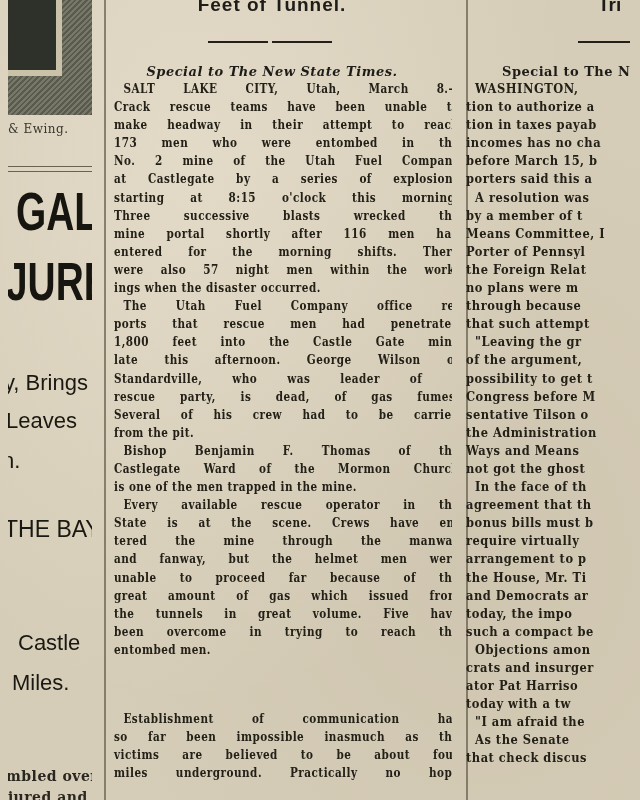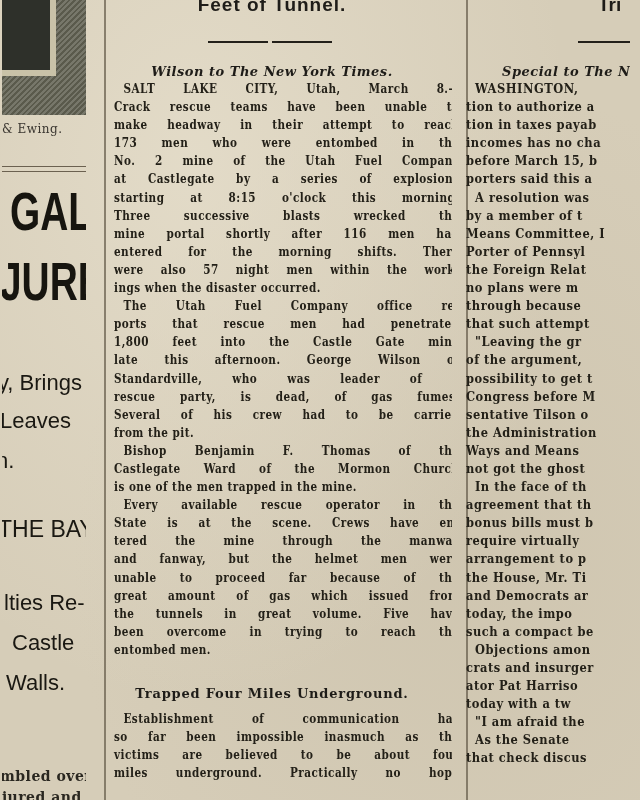--- a/index.html
+++ b/index.html
@@ -9,21 +9,21 @@
     background-image:
       radial-gradient(ellipse at 30% 20%, rgba(235,228,210,0.6), transparent 60%),
       radial-gradient(ellipse at 75% 70%, rgba(200,190,168,0.5), transparent 60%);
     font-family:"DejaVu Serif", serif;
     color:#1e1c18;
   }
   .col { position:absolute; top:0; height:800px; overflow:hidden; }
   .rule-v { position:absolute; top:0; width:2px; height:800px; background:#6b6150; opacity:0.75; }
 
   
-  #left { left:2px; width:84px;text-decoration:underline; }
+  #left { left:8px; width:84px;text-decoration:underline; }
   .photo {
     position:absolute; left:-20px; top:-10px; width:110px; height:125px;
     background:repeating-linear-gradient(135deg,#5a5a4c 0 2px,#77776a 2px 4px);
     border-radius:0 0 4px 4px;
   }
   .photo-inner {
     position:absolute; left:0; top:0; width:68px; height:80px;
     background:#2e302a;
     border-right:6px solid #c9c2a8; border-bottom:6px solid #c9c2a8;
   }
@@ -56,21 +56,21 @@
   .body-text .line.last { text-align-last:left; }
   .subhead-mid {
     position:absolute; top:686px; left:0; width:360px; text-align:center;
     font-weight:bold; font-size:13px; letter-spacing:0.8px;
   }
 
   
   #right { left:460px; width:170px; }
   .right-head { position:absolute; top:-6px; left:138px; font-family:"Liberation Sans", sans-serif; font-weight:bold; font-size:19px; }
   .right-rule { position:absolute; top:41px; left:118px; width:60px; height:2px; background:#23201a; }
-  .right-special { position:absolute; top:64px; left:42px; font-style:italic; font-weight:bold; font-size:13px; white-space:nowrap; letter-spacing:0.5px; }
+  .right-special { position:absolute; top:64px; left:42px; font-weight:bold; font-size:13px; white-space:nowrap; letter-spacing:0.5px; }
   .right-text {
     position:absolute; left:6px; top:80px; font-size:13.3px; line-height:18.1px;
     font-weight:bold; letter-spacing:0.6px; color:#232018; white-space:pre;
     transform:scaleX(0.86); transform-origin:left top;
   }
 </style>
 </head>
 <body>
 
 <div class="col" id="left">
@@ -78,34 +78,33 @@
       <div class="photo-inner"></div>
     </div>
   <div class="caption">&amp; Ewing.</div>
   <div class="hr-double"></div>
   <div class="big-head" style="top:180px;font-size:54px;transform:scaleX(0.72);left:8px;">GALE</div>
   <div class="big-head" style="top:250px;font-size:54px;transform:scaleX(0.72);left:-2px;">JURED</div>
   <div class="sub-head" style="top:370px;left:-4px;">y, Brings</div>
   <div class="sub-head" style="top:408px;left:-2px;">Leaves</div>
   <div class="sub-head" style="top:448px;left:-6px;">n.</div>
   <div class="sub-head" style="top:516px;left:-4px;font-size:23px;">THE BAY</div>
-  <div class="sub-head" style="top:590px;left:2px;">lties Re-</div>
   <div class="sub-head" style="top:630px;left:10px;">Castle</div>
-  <div class="sub-head" style="top:670px;left:4px;">Walls.</div>
+  <div class="sub-head" style="top:670px;left:4px;">Miles.</div>
   <div class="small-txt" style="top:750px;margin-top:39px;">jured  and</div>
   <div class="small-txt" style="top:768px;left:-2px;">mbled over</div>
 </div>
 
 <div class="rule-v" style="left:104px;"></div>
 
 <div class="col" id="mid">
   <div class="mid-head">Feet of Tunnel.</div>
   <div class="short-rule" style="left:116px;width:60px;"></div>
   <div class="short-rule" style="left:180px;width:60px;"></div>
-  <div class="dateline-special">Wilson to The New York Times.</div>
+  <div class="dateline-special">Special to The New State Times.</div>
 
   <div class="body-text" style="top:80px;left:22px;">
     <span class="line" style="padding-left:12px">SALT LAKE CITY, Utah, March 8.—</span>
     <span class="line">Crack rescue teams have been unable to</span>
     <span class="line">make headway in their attempt to reach</span>
     <span class="line">173 men who were entombed in the</span>
     <span class="line">No. 2 mine of the Utah Fuel Company</span>
     <span class="line">at Castlegate by a series of explosions</span>
     <span class="line">starting at 8:15 o'clock this morning.</span>
     <span class="line">Three successive blasts wrecked the</span>
@@ -131,21 +130,20 @@
     <span class="line">State is at the scene. Crews have en-</span>
     <span class="line">tered the mine through the manway</span>
     <span class="line">and fanway, but the helmet men were</span>
     <span class="line">unable to proceed far because of the</span>
     <span class="line">great amount of gas which issued from</span>
     <span class="line">the tunnels in great volume. Five have</span>
     <span class="line">been overcome in trying to reach the</span>
     <span class="line last">entombed men.</span>
   </div>
 
-  <div class="subhead-mid">Trapped Four Miles Underground.</div>
 
   <div class="body-text" style="top:710px;left:22px;">
     <span class="line" style="padding-left:12px">Establishment of communication has</span>
     <span class="line">so far been impossible inasmuch as the</span>
     <span class="line">victims are believed to be about four</span>
     <span class="line">miles underground. Practically no hope</span>
   </div>
 </div>
 
 <div class="rule-v" style="left:466px;"></div>

